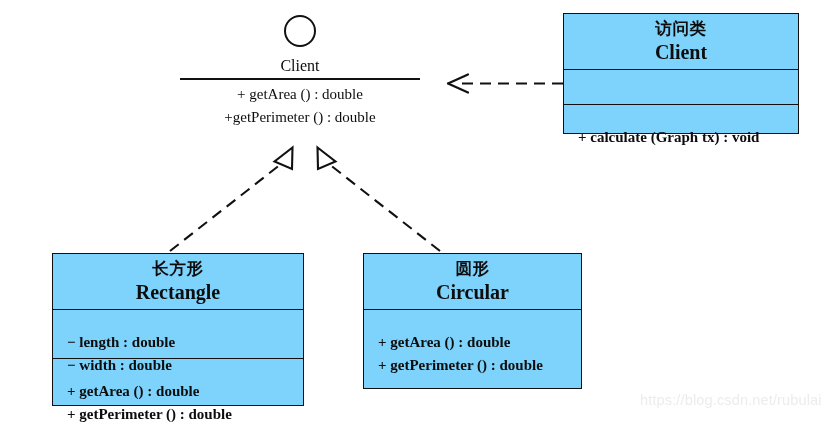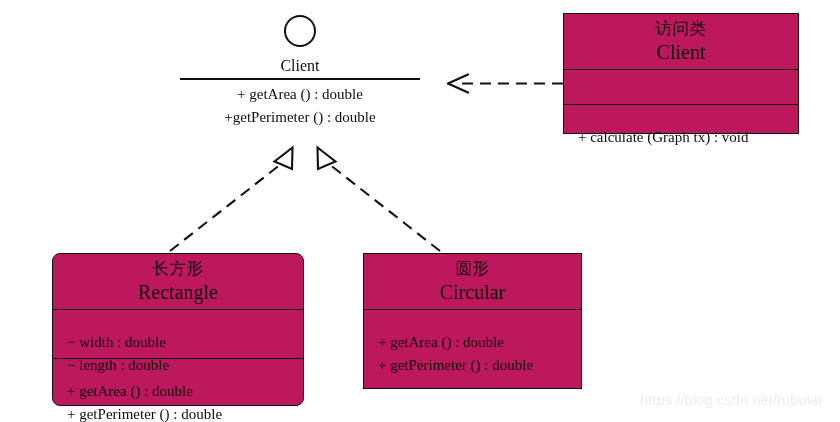--- a/index.html
+++ b/index.html
@@ -22,21 +22,22 @@
     top: 0;
     width: 840px;
     height: 422px;
   }
 
   
   .uml-class {
     position: absolute;
     box-sizing: border-box;
     border: 1.6px solid #111111;
-    background: #be185d;
+    background: #7dd3fc;
+    font-weight: bold;
   }
   .uml-compartment {
     box-sizing: border-box;
     position: relative;
   }
   .uml-compartment + .uml-compartment {
     border-top: 1.6px solid #111111;
   }
   .uml-name {
     text-align: center;
@@ -114,21 +115,20 @@
   }
   #client-name      { height: 55px; }
   #client-attrs     { height: 35px; }
   #client-methods   { height: 29.4px; }
 
   #rectangle-class {
     left: 52px;
     top: 253px;
     width: 252px;
     height: 153px;
-    border-radius: 8px;
   }
   #rectangle-name    { height: 55px; }
   #rectangle-attrs   { height: 49px; }
   #rectangle-methods { height: 47.4px; }
 
   #circular-class {
     left: 327px;
     top: 253px;
     width: 219px;
     height: 136px;
@@ -196,22 +196,22 @@
       <div class="uml-member">+ calculate (Graph tx) : void</div>
     </div>
   </div>
 
   <div id="rectangle-class" class="uml-class">
     <div id="rectangle-name" class="uml-compartment uml-name">
       <div class="uml-name-cn">长方形</div>
       <div class="uml-name-en">Rectangle</div>
     </div>
     <div id="rectangle-attrs" class="uml-compartment uml-members">
+      <div class="uml-member">− length : double</div>
       <div class="uml-member">− width : double</div>
-      <div class="uml-member">− length : double</div>
     </div>
     <div id="rectangle-methods" class="uml-compartment uml-members">
       <div class="uml-member">+ getArea () : double</div>
       <div class="uml-member">+ getPerimeter () : double</div>
     </div>
   </div>
 
   <div id="circular-class" class="uml-class">
     <div id="circular-name" class="uml-compartment uml-name">
       <div class="uml-name-cn">圆形</div>

